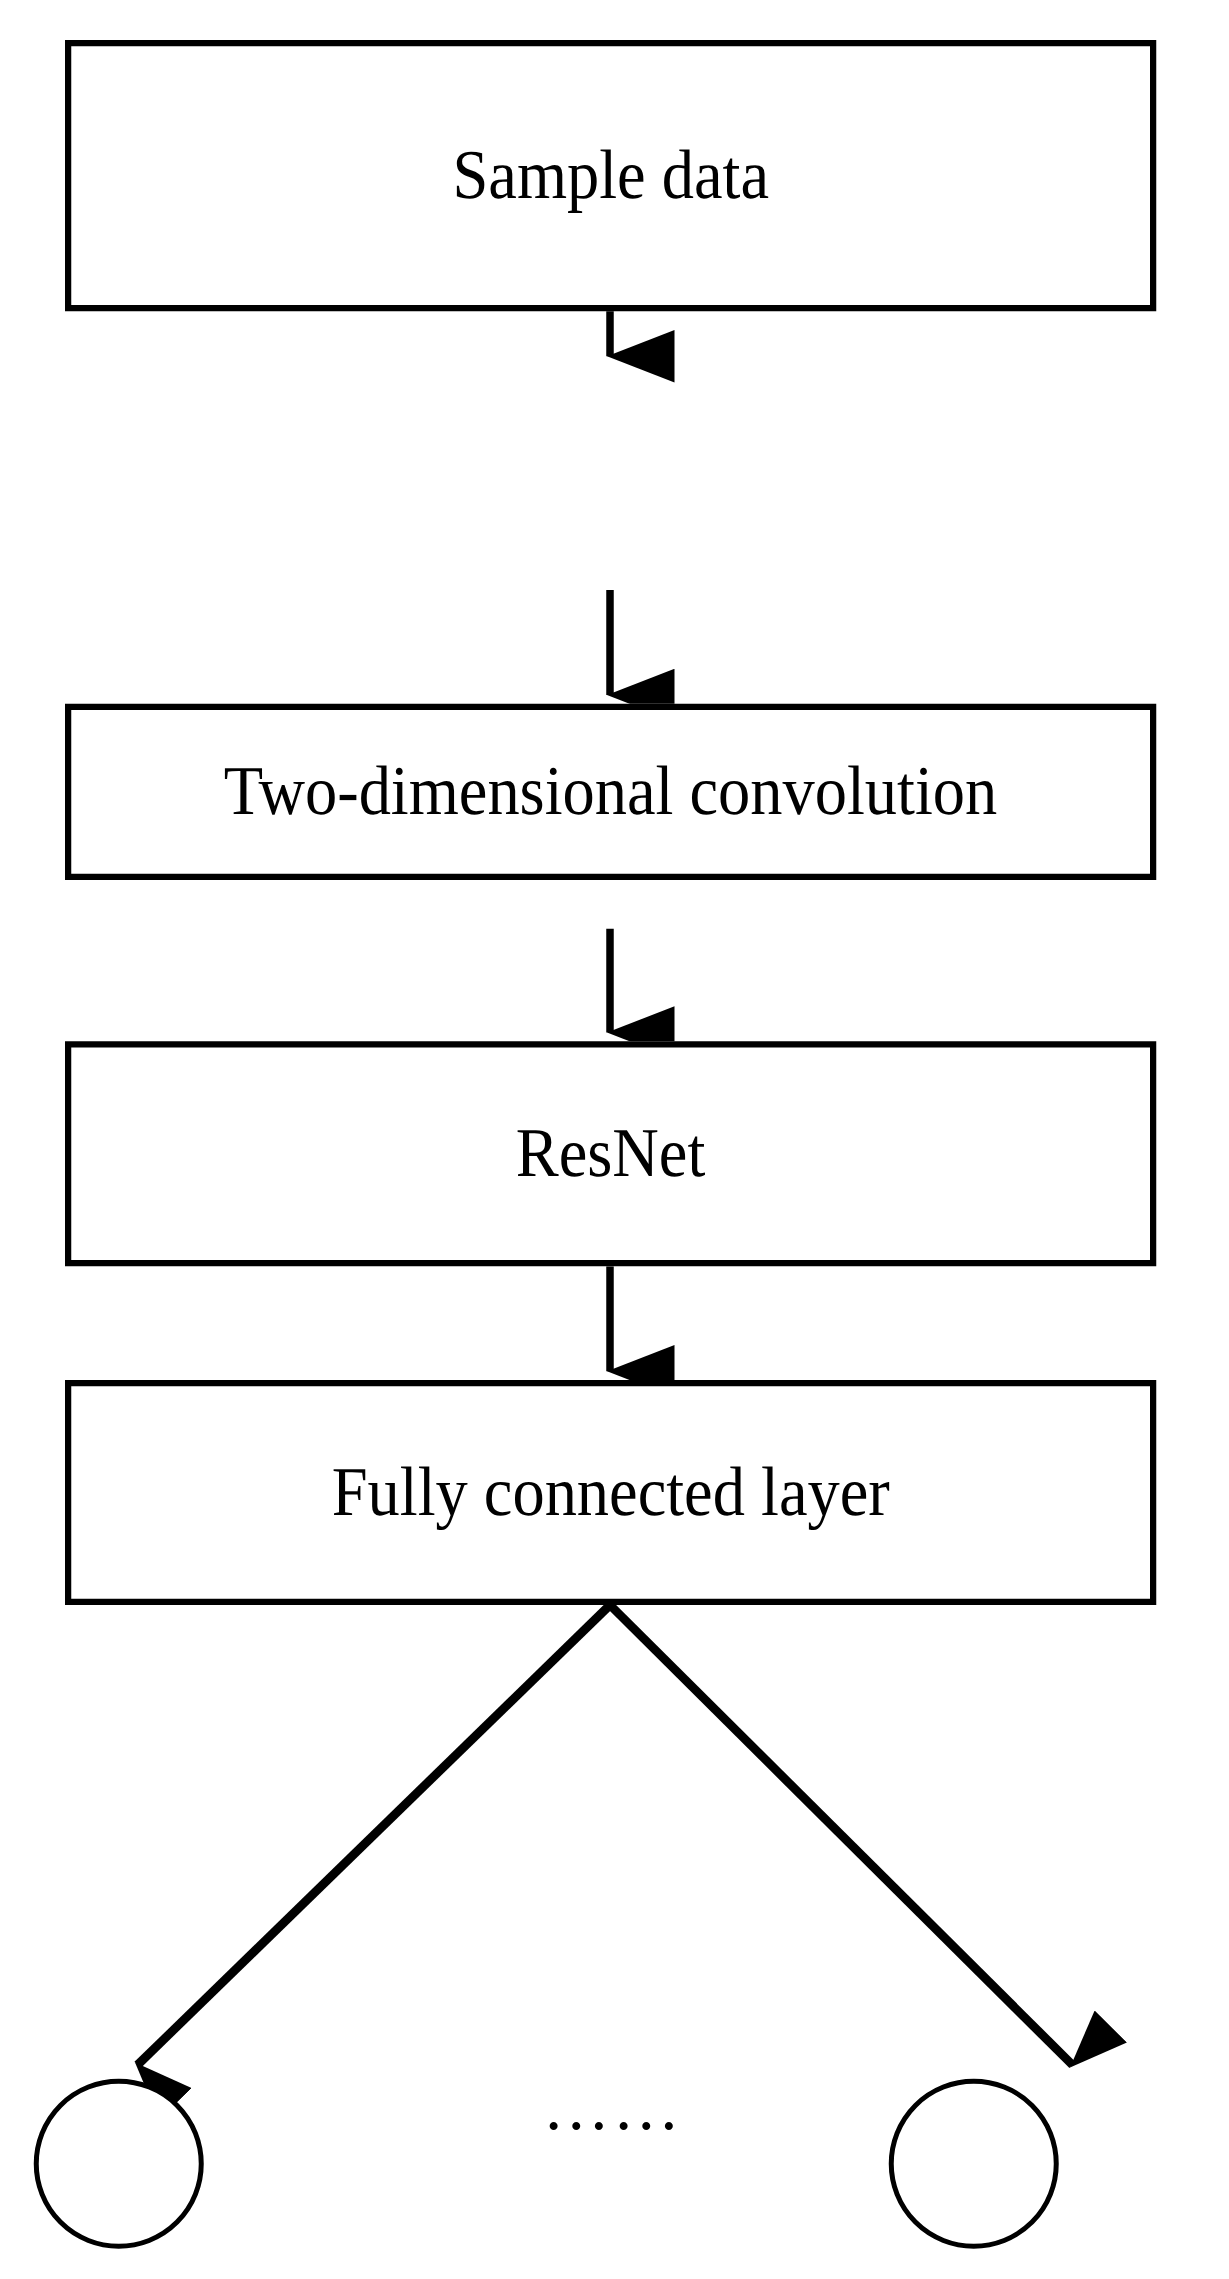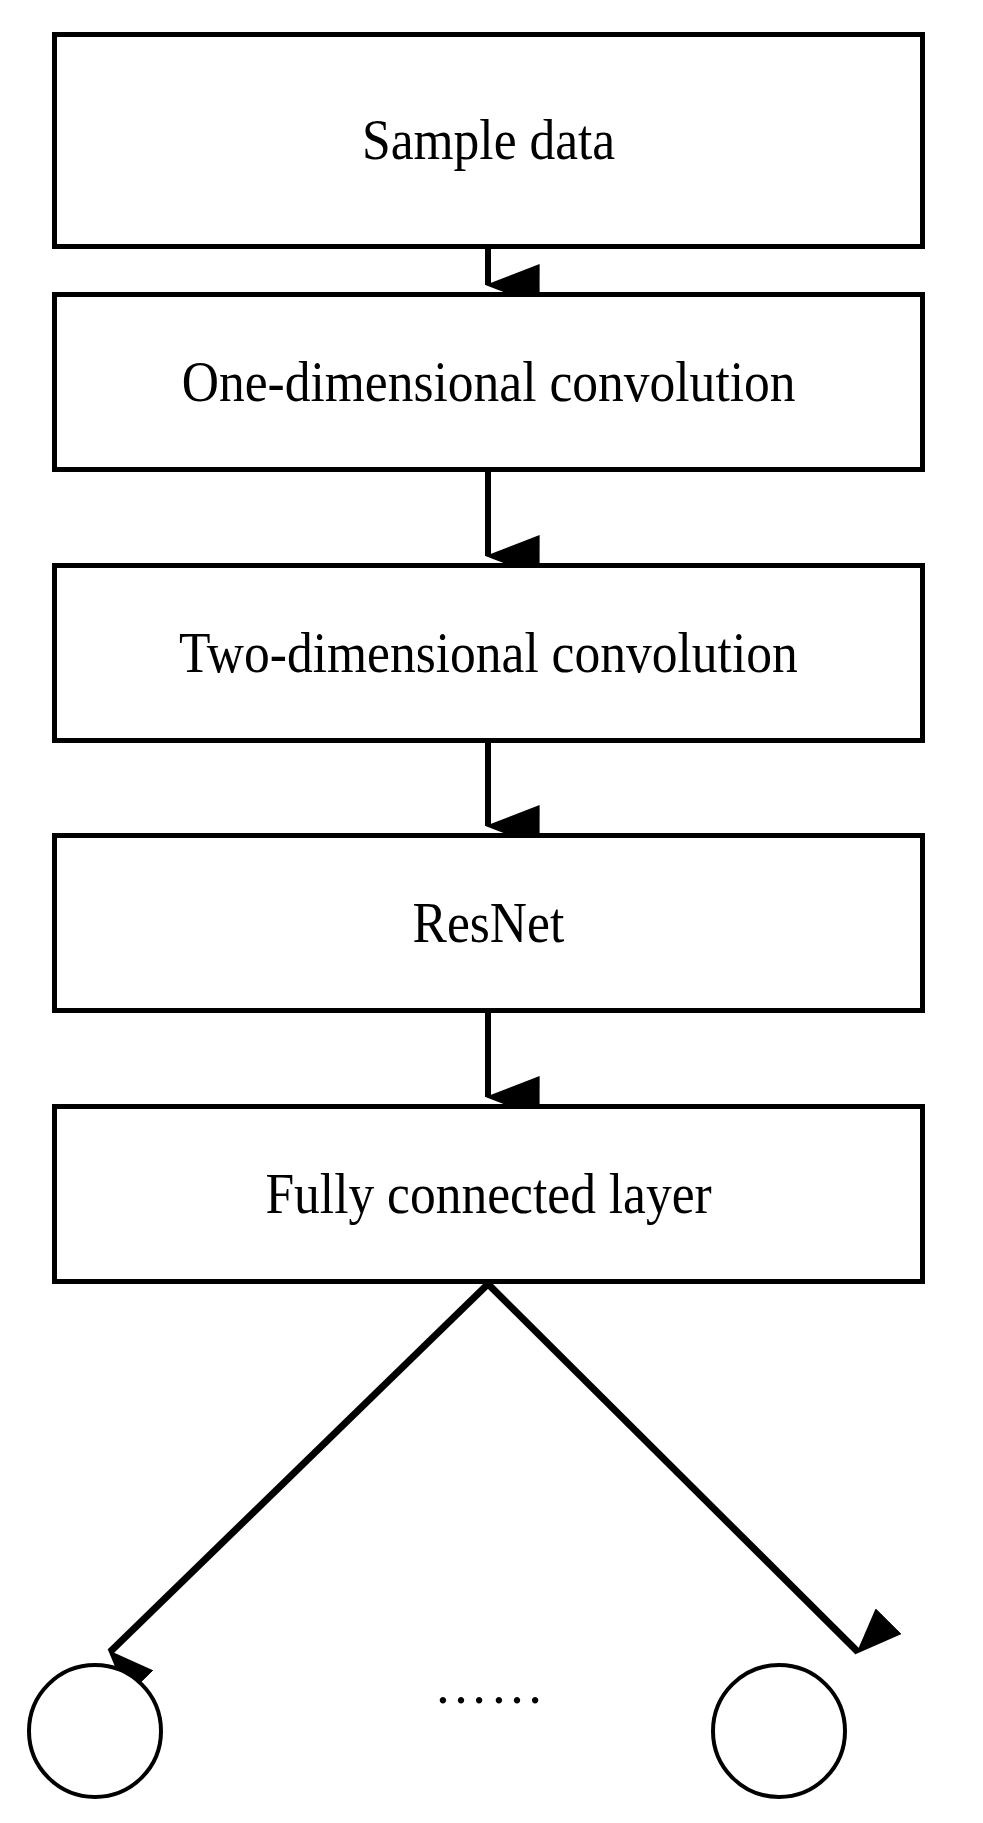--- a/index.html
+++ b/index.html
@@ -34,21 +34,21 @@
     color: #000000;
     font-size: 56px;
     line-height: 1.05;
     letter-spacing: 0px;
     white-space: nowrap;
     transform: scaleX(0.92);
     transform-origin: center center;
   }
   .box-1 { top: 32px;   height: 217px; }
   .box-2 { top: 292px;  height: 180px; }
-  .box-3 { top: 563px;  height: 180px; }
+  .box-3 { top: 563px;  height: 141px; }
   .box-4 { top: 833px;  height: 180px; }
   .box-5 { top: 1104px; height: 180px; }
 
   .arrow-svg {
     position: absolute;
     left: 0;
     top: 0;
     width: 983px;
     height: 1823px;
     pointer-events: none;
@@ -111,23 +111,20 @@
     </g>
     <g>
       <line x1="488" y1="1284" x2="858" y2="1652" stroke="#000000" stroke-width="7" marker-end="url(#arrowhead-d)"></line>
     </g>
   </svg>
 
   <div class="flow-box box-1">
     <span class="flow-box-label">Sample data</span>
   </div>
 
-  <div class="flow-box box-2">
-    <span class="flow-box-label">One-dimensional convolution</span>
-  </div>
 
   <div class="flow-box box-3">
     <span class="flow-box-label">Two-dimensional convolution</span>
   </div>
 
   <div class="flow-box box-4">
     <span class="flow-box-label">ResNet</span>
   </div>
 
   <div class="flow-box box-5">

